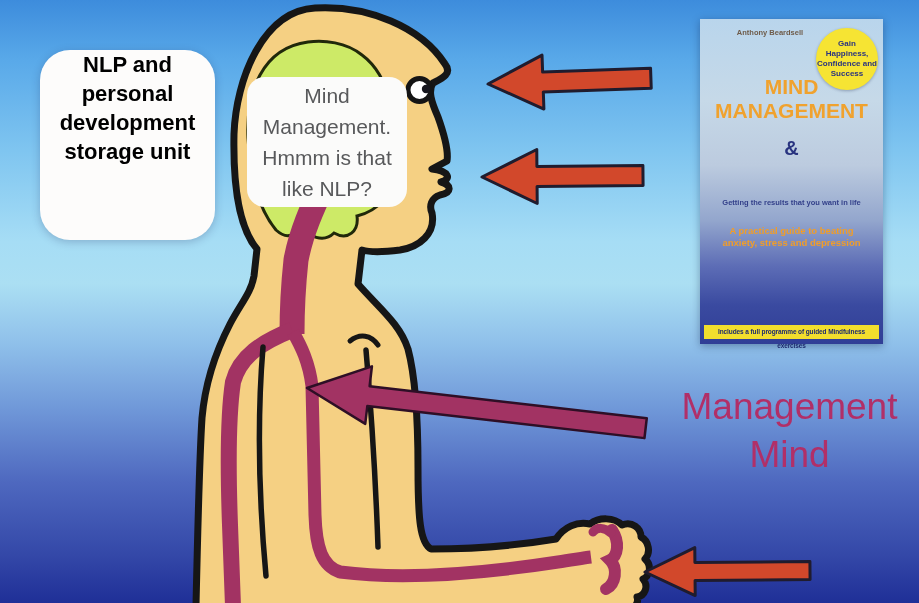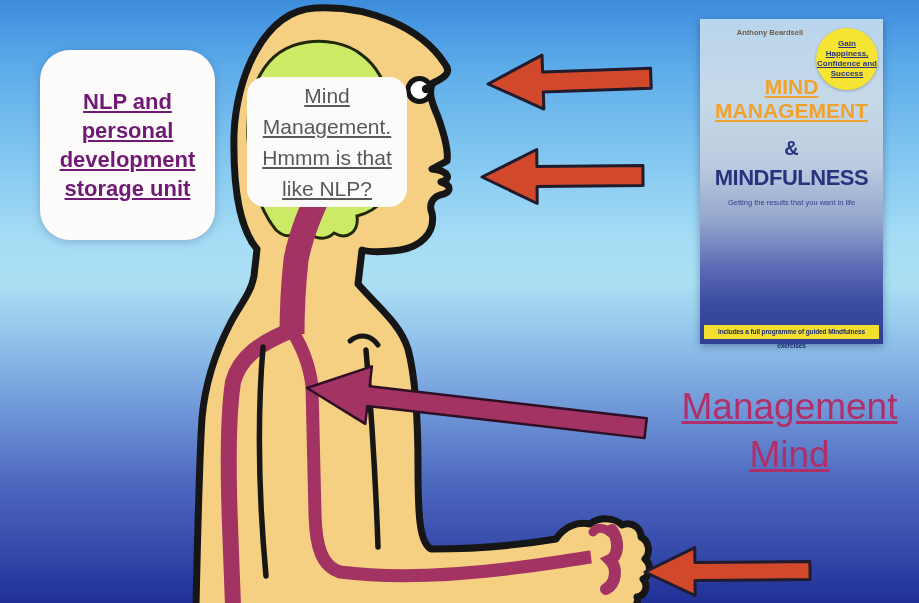--- a/index.html
+++ b/index.html
@@ -4,28 +4,28 @@
 <style>
   html,body{margin:0;padding:0;background:#111;}
   .canvas{
     position:relative;width:919px;height:603px;overflow:hidden;
     font-family:"Liberation Sans",sans-serif;
     background:linear-gradient(180deg,
       #3d8cdc 0%, #59a9e9 10%, #7fc5f0 25%, #a6ddf5 40%, #abdff3 47%,
       #8fc0ea 57%, #6f97d8 68%, #4e68bf 80%, #3448a8 92%, #1f2f97 100%);
   }
   svg{position:absolute;left:0;top:0;}
-  .preline{white-space:pre-line;text-decoration:underline;}
+  .preline{white-space:pre-line;}
   
   .nlp-box{
     position:absolute;left:40px;top:50px;width:175px;height:190px;
     background:#fdfcfb;border-radius:30px;
-    display:flex;align-items:center;justify-content:center;text-align:center;
+    display:flex;justify-content:center;text-align:center;
     box-shadow:0 2px 8px rgba(30,40,90,.25);
-    color:#701a75;font-weight:bold;font-size:22px;line-height:29px;
+    color:#000000;font-weight:bold;font-size:22px;line-height:29px;
   }
   .bubble{
     position:absolute;left:247px;top:77px;width:160px;height:130px;
     background:#fbfbfa;border-radius:18px;
     display:flex;align-items:center;justify-content:center;text-align:center;
     color:#58595b;font-size:21px;line-height:31px;
   }
   .unconscious{
     position:absolute;left:660px;top:383px;width:259px;
     text-align:center;color:#b12f68;font-size:37px;line-height:48px;
@@ -47,21 +47,21 @@
     text-align:center;color:#2a3480;font-size:8px;font-weight:bold;line-height:10px;
     box-shadow:0 1px 3px rgba(10,20,60,.3);
   }
   .book-title-top{position:absolute;left:0;top:56px;width:100%;
     color:#f0a22e;font-weight:bold;font-size:21px;line-height:24px;}
   .book-amp{position:absolute;left:0;top:118px;width:100%;
     color:#28337f;font-weight:bold;font-size:20px;}
   .book-title-bottom{position:absolute;left:0;top:146px;width:100%;
     color:#28337f;font-weight:bold;font-size:22px;letter-spacing:-0.5px;}
   .book-subtitle{position:absolute;left:0;top:179px;width:100%;
-    color:#33408a;font-weight:normal;font-size:7.5px;}
+    color:#33408a;font-weight:bold;font-size:7.5px;}
   .book-tagline{position:absolute;left:0;top:206px;width:100%;
     color:#f09d2a;font-weight:bold;font-size:9.5px;line-height:12px;}
   .book-footer{
     position:absolute;left:4px;right:4px;bottom:5px;height:14px;background:#f2de2d;
     color:#1d2a6e;font-weight:bold;font-size:6.5px;line-height:14px;letter-spacing:-0.1px;
   }
 </style>
 </head>
 <body>
 
@@ -161,18 +161,19 @@
   <div class="book">
     <div class="book-author">Anthony Beardsell</div>
     <div class="book-badge">
       <div class="preline">Gain Happiness,
 Confidence and
 Success</div>
     </div>
     <div class="book-title-top preline">MIND
 MANAGEMENT</div>
     <div class="book-amp">&amp;</div>
-    <div class="book-title-bottom">MINDFULNESS</div>
     <div class="book-subtitle">Getting the results that you want in life</div>
+    <div class="book-tagline preline">A practical guide to beating
+anxiety, stress and depression</div>
     <div class="book-footer">Includes a full programme of guided Mindfulness exercises</div>
   </div>
 
 </div>
 
 </body></html>

